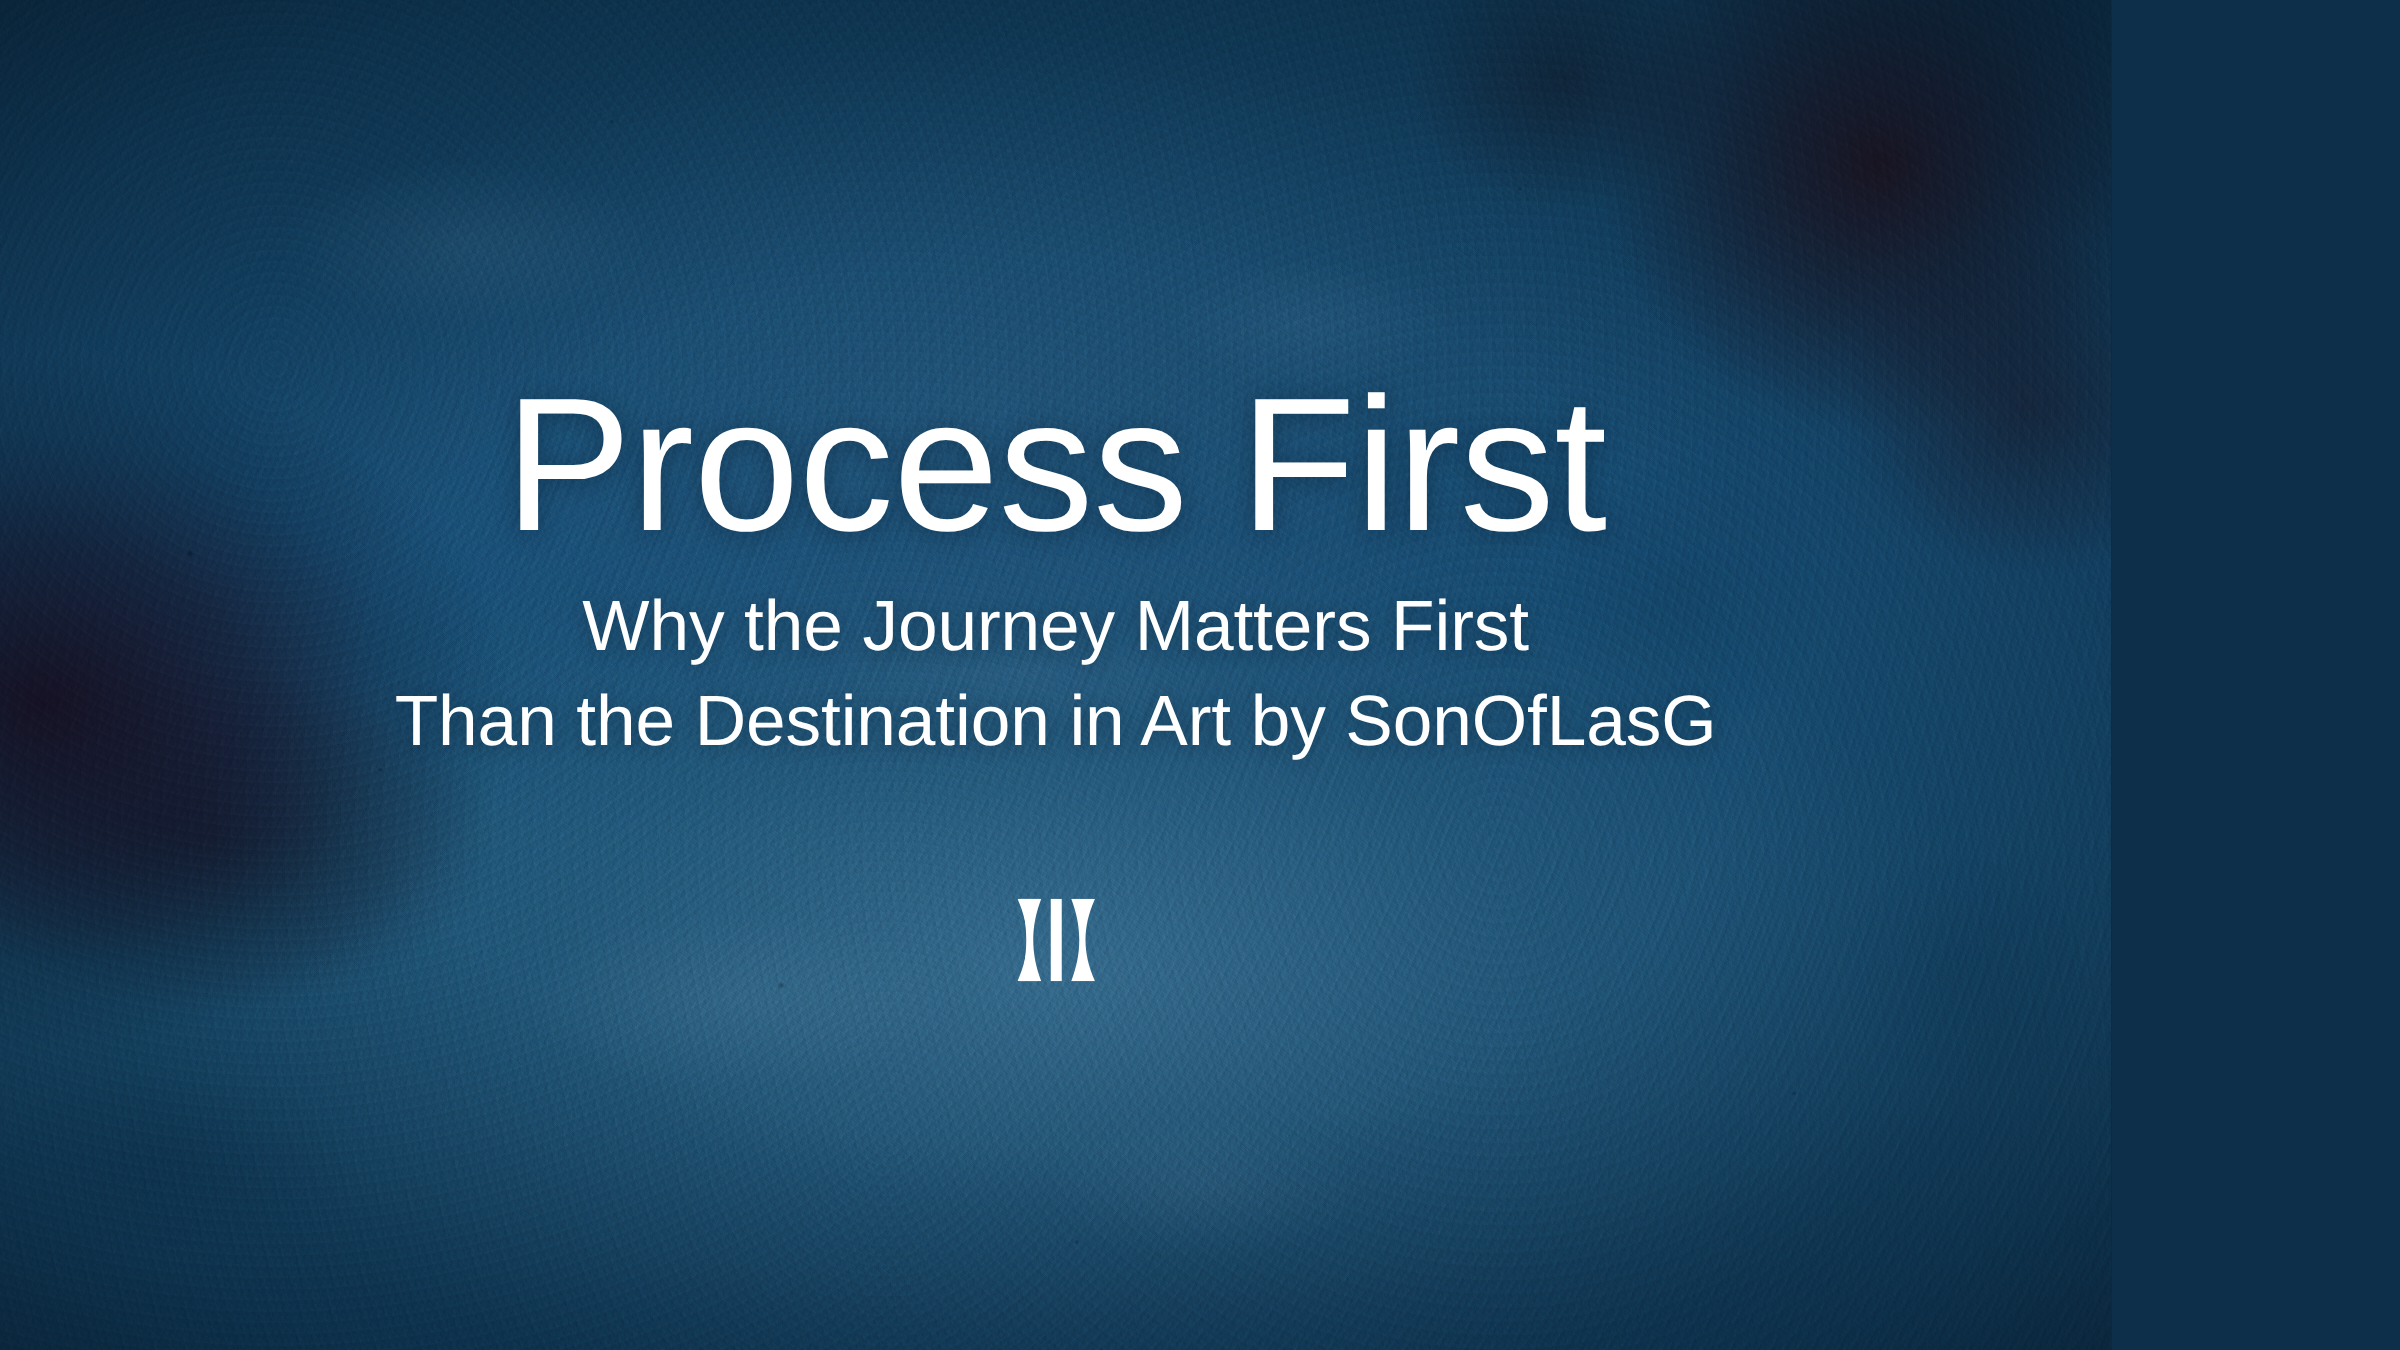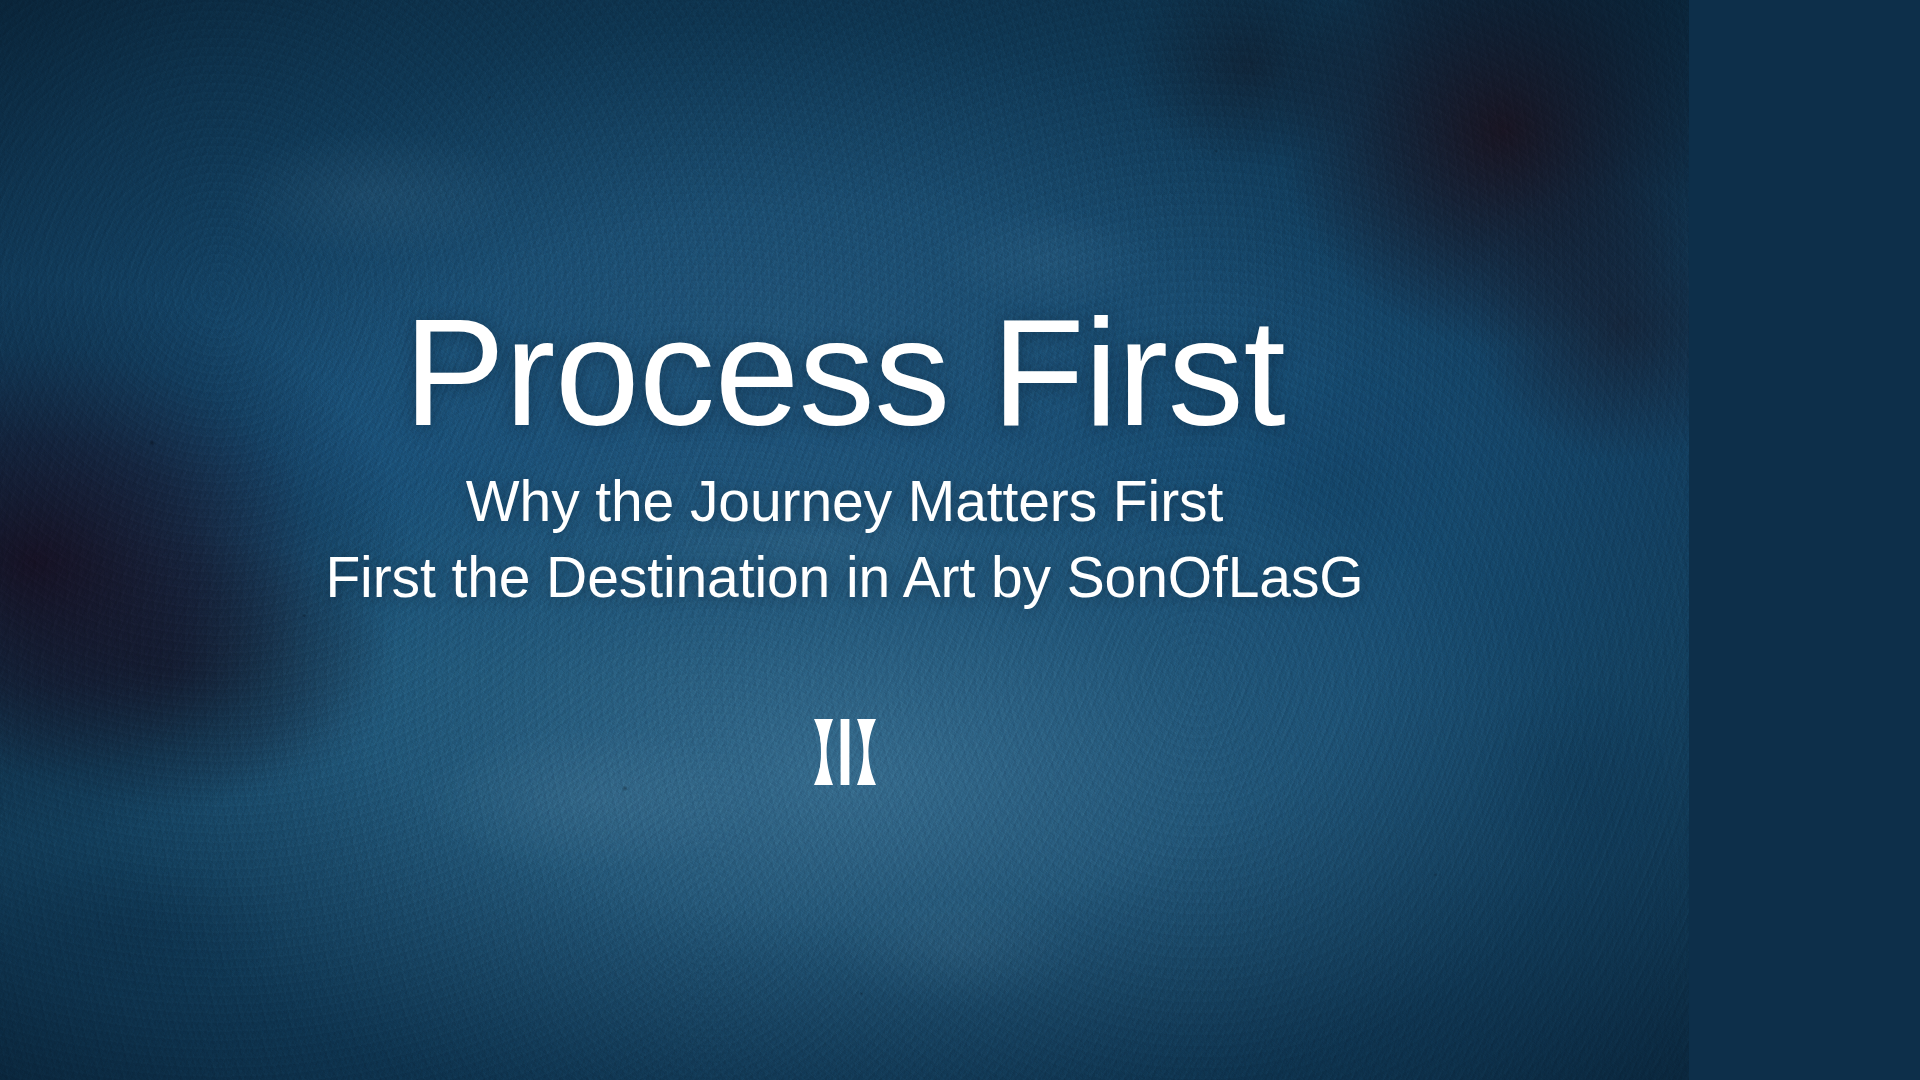--- a/index.html
+++ b/index.html
@@ -160,21 +160,21 @@
   <div class="bg-layer bg-grain-b"></div>
   <div class="bg-layer bg-speckle"></div>
   <div class="bg-layer bg-vignette"></div>
 
   <div class="content">
 
     <h1 class="title">Process First</h1>
 
     <p class="subtitle">
       <span class="subtitle-line">Why the Journey Matters First</span>
-      <span class="subtitle-line">First the Destination in Art by SonOfLasG</span>
+      <span class="subtitle-line">Than the Destination in Art by SonOfLasG</span>
     </p>
 
     <svg class="logo" viewBox="0 0 62 66" xmlns="http://www.w3.org/2000/svg" aria-hidden="true">
 
       <path fill="#ffffff" d="M2.0 0 H16.5 C13.0 11.5 11.6 22.0 11.6 33.0 C11.6 44.0 13.0 54.5 16.5 66 H2.0 C5.6 54.5 7.0 44.0 7.0 33.0 C7.0 22.0 5.6 11.5 2.0 0 Z" transform="translate(0,0) scale(1,1)"></path>
 
       <path fill="#ffffff" d="M0 0 H19.0 C14.6 11.8 12.6 22.2 12.6 33.0 C12.6 43.8 14.6 54.2 19.0 66 H0 C5.2 54.2 7.6 43.8 7.6 33.0 C7.6 22.2 5.2 11.8 0 0 Z"></path>
 
       <path fill="#ffffff" d="M26.6 0 H35.4 V66 H26.6 Z"></path>
 

